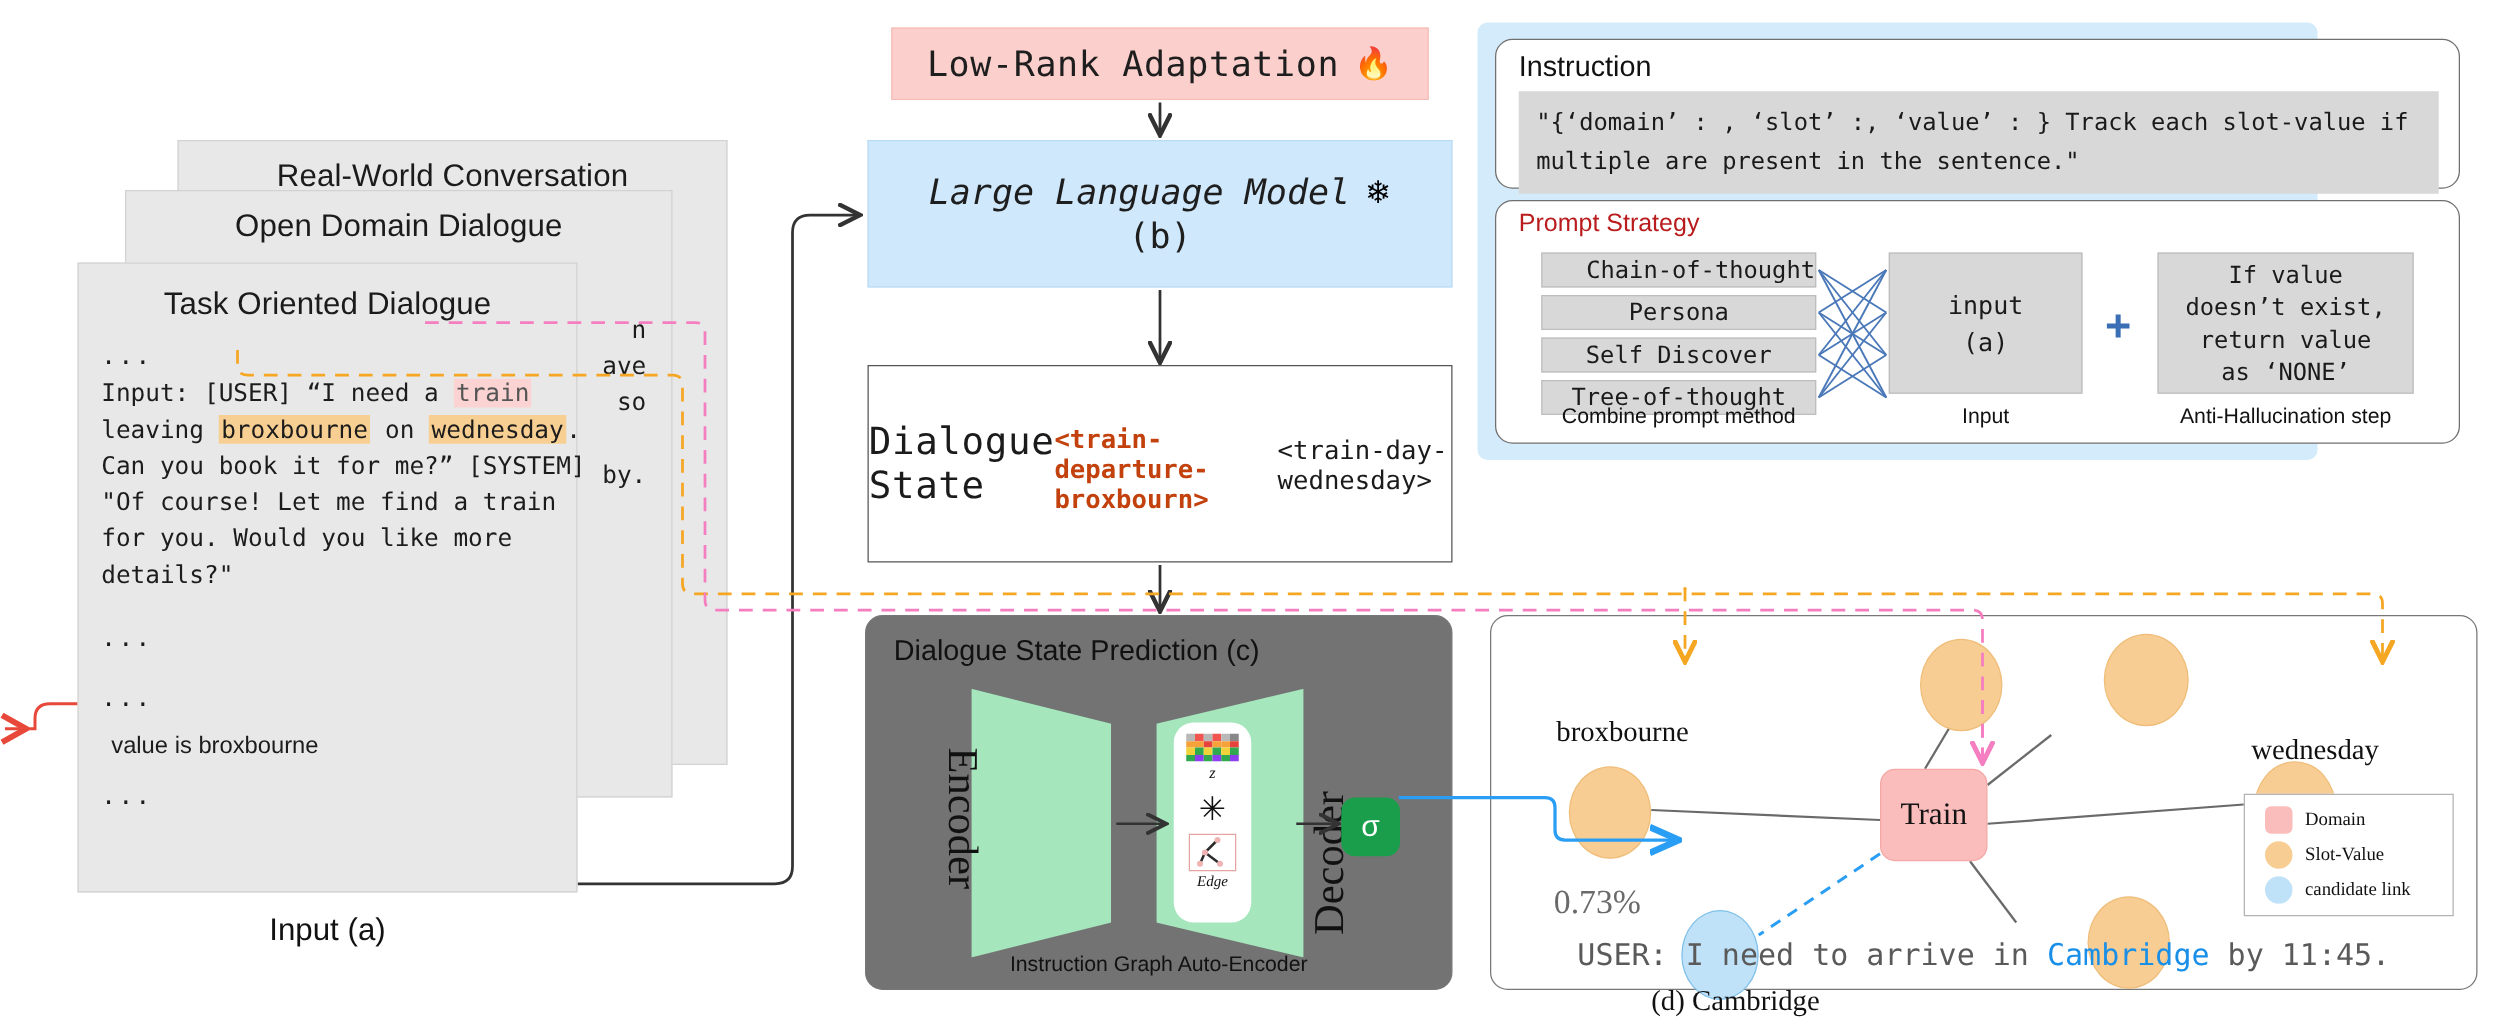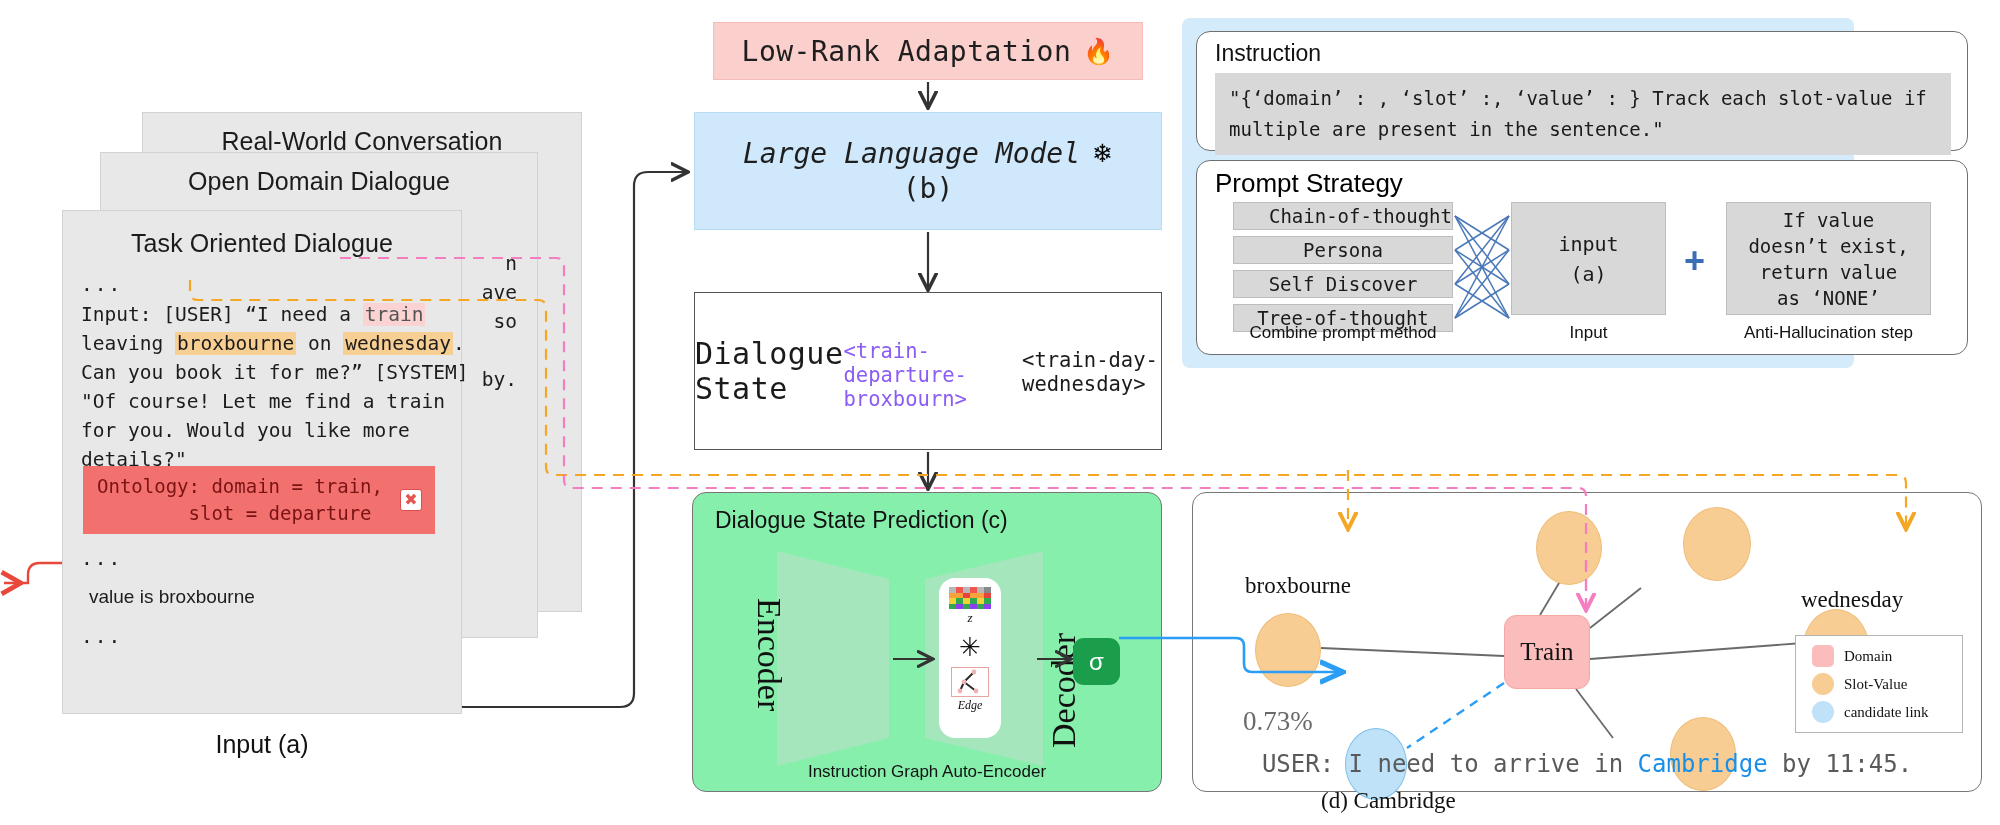--- a/index.html
+++ b/index.html
@@ -60,27 +60,27 @@
   }
   #llm .t1 { font-size:28px; color:#1e1e1e;font-style:italic; }
   #llm .t2 { font-size:28px; color:#1e1e1e; margin-top:2px; }
 
   #dstate {
     position:absolute; left:694px; top:292px; width:468px; height:158px;
     background:#ffffff; border:1.5px solid #555; z-index:10;
     display:flex; align-items:center; justify-content:flex-start;
   }
   #dstate .h { font-size:30px; color:#1b1b1b; letter-spacing:.5px; }
-  #dstate .s { font-size:20.5px; color:#8b5cf6; margin-top:7px; }
+  #dstate .s { font-size:20.5px; color:#c2410c; margin-top:7px;font-weight:bold; }
   #dstate .s2 { font-size:20.5px; color:#1b1b1b; margin-top:2px; }
 
   
   #dsp {
     position:absolute; left:692px; top:492px; width:470px; height:300px;
-    background:#86efac; border:1.5px solid #777; border-radius:14px; z-index:12;
+    background:#737373; border:1.5px solid #777; border-radius:14px; z-index:12;
   }
   #dsp .title { font-size:23px; color:#111; padding:14px 0 0 22px; }
   #dsp .caption { position:absolute; bottom:9px; left:0; width:100%; text-align:center; font-size:17px; color:#111; }
 
   .trap { position:absolute; background:#a5e6bd; }
   #enc { left:84px; top:58px; width:112px; height:215px; clip-path: polygon(0 0, 100% 13%, 100% 87%, 0 100%); }
   #dec { left:232px; top:58px; width:118px; height:215px; clip-path: polygon(0 13%, 100% 0, 100% 100%, 0 87%); }
   .vlabel { position:absolute; font-size:34px; color:#111; white-space:nowrap; }
   #enc-l { left:95px; top:105px; transform: rotate(90deg); transform-origin: left top; }
   #dec-l { left:352px; top:255px; transform: rotate(-90deg); transform-origin: left top; }
@@ -108,21 +108,21 @@
   }
   .wcard { position:absolute; background:#fff; border:1.5px solid #6f6f6f; border-radius:14px; }
   #instr { left:14px; top:13px; width:772px; height:120px; }
   #instr .h { font-size:23px; color:#111; padding:8px 0 0 18px; }
   #instr .code {
     margin:6px 16px 0 18px; background:#d8d8d8; padding:10px 14px;
     font-size:19px; line-height:31px; color:#1a1a1a;
   }
 
   #prompt { left:14px; top:142px; width:772px; height:195px; }
-  #prompt .h { font-size:26px; color:#000000; padding:7px 0 0 18px; }
+  #prompt .h { font-size:20px; color:#b91c1c; padding:7px 0 0 18px; }
 
   .pbtn {
     position:absolute; background:#d8d8d8; border:1px solid #bdbdbd;
     display:flex; align-items:center; justify-content:center; font-size:19px; color:#1a1a1a;
   }
   .pcol-label { position:absolute; font-size:17px; color:#111; text-align:center; }
 
   #pinput {
     position:absolute; left:314px; top:41px; width:155px; height:113px;
     background:#d8d8d8; border:1px solid #bdbdbd; display:flex; flex-direction:column;
@@ -224,24 +224,20 @@
       <div class="dots mono">...</div>
       <div class="task-line mono"><span>Input: [USER] “I need a </span><span class="hl-train">train</span></div>
       <div class="task-line mono"><span>leaving </span><span class="hl-orange">broxbourne</span><span> on </span><span class="hl-orange">wednesday</span><span>.</span></div>
       <div class="task-line mono">Can you book it for me?” [SYSTEM]</div>
       <div class="task-line mono">"Of course! Let me find a train</div>
       <div class="task-line mono">for you. Would you like more</div>
       <div class="task-line mono">details?"</div>
       <div class="dots mono" style="margin-top:22px;">...</div>
     </div>
 
-    <div class="ontology-box">
-      <div class="ontology-text mono"><span>Ontology: domain = train,</span><br><span>        slot = departure</span></div>
-      <div class="ontology-x">✖</div>
-    </div>
 
     <div style="position:absolute; left:18px; top:333px;">
       <div class="dots mono">...</div>
       <div class="value-line" style="margin-top:12px;">value is broxbourne</div>
       <div class="dots mono" style="margin-top:14px;">...</div>
     </div>
   </div>
 
   <div id="input-a-label">Input (a)</div>
 

